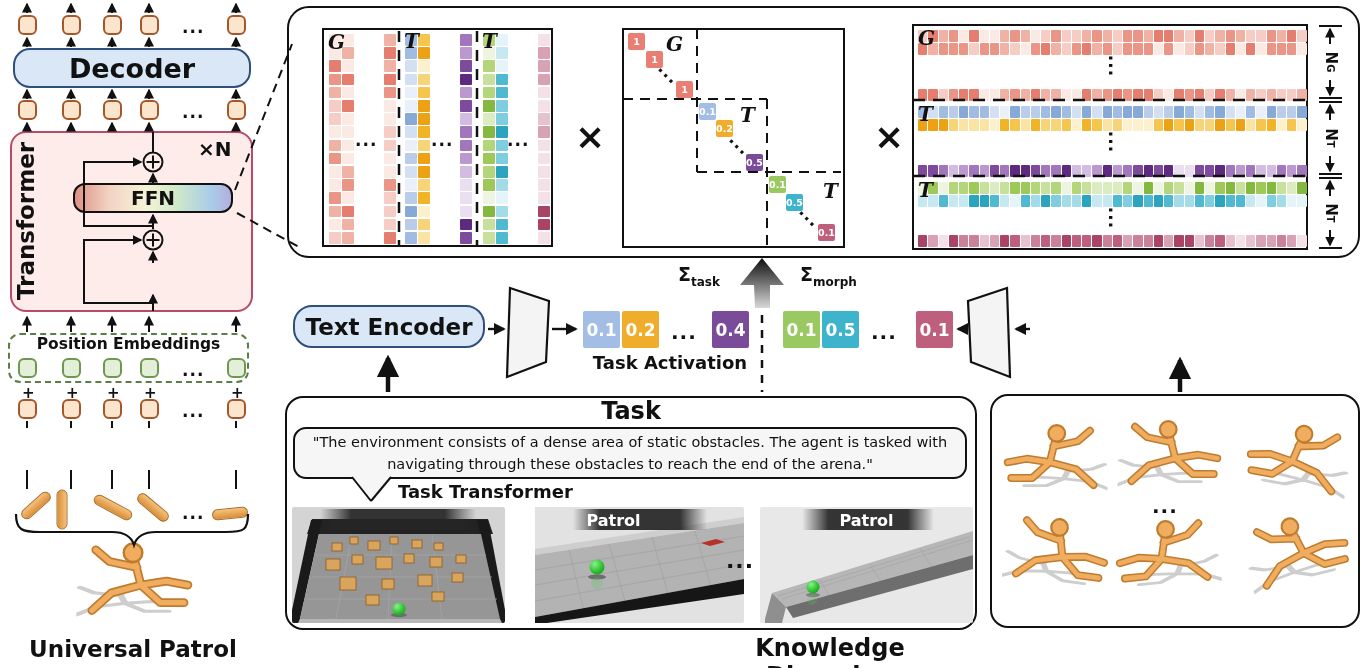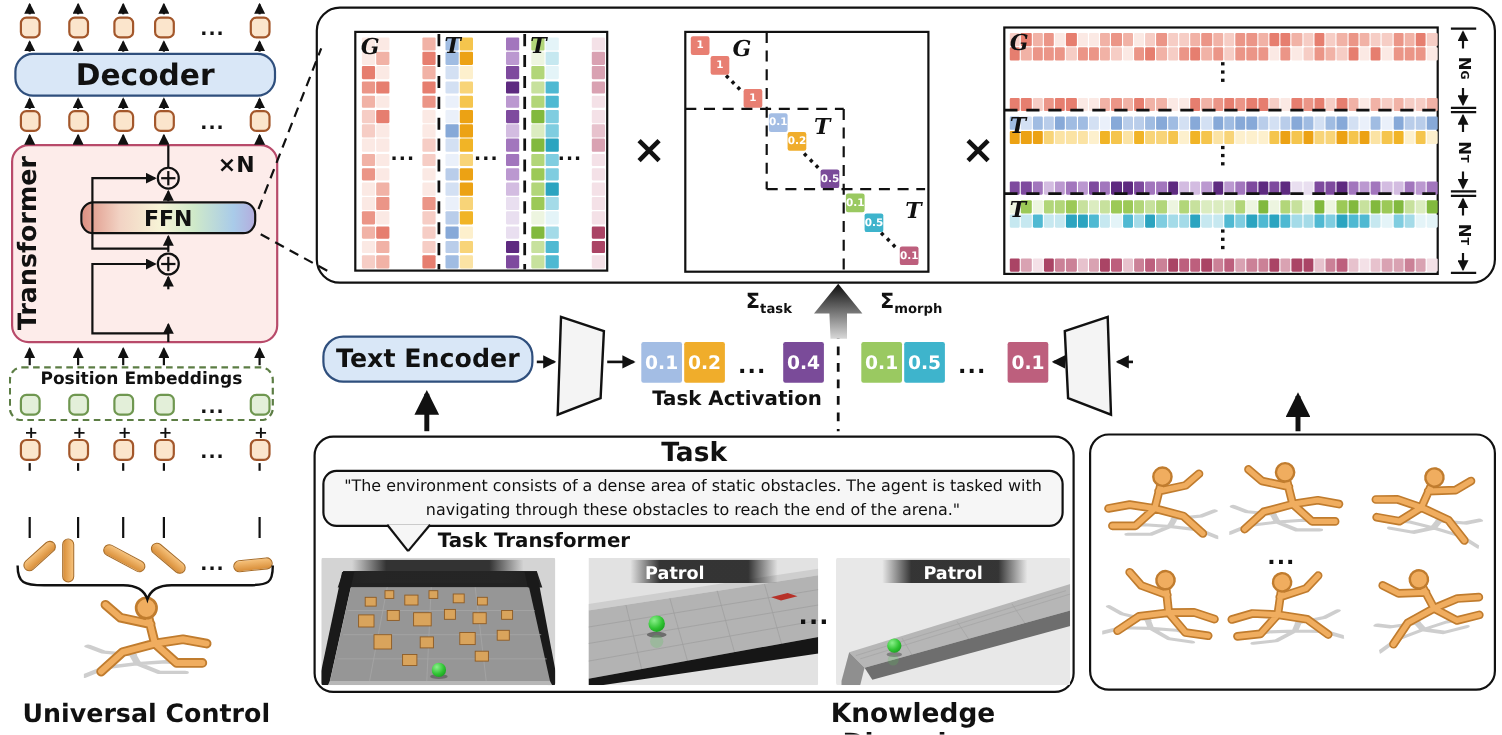--- a/index.html
+++ b/index.html
@@ -121,21 +121,21 @@
     <div class="limb" style="left:42px;top:504px;width:40px;transform:rotate(90deg)"></div>
     <div class="limb" style="left:92px;top:502px;width:42px;transform:rotate(28deg)"></div>
     <div class="limb" style="left:134px;top:502px;width:38px;transform:rotate(40deg)"></div>
     <span class="dots" style="left:182px;top:503px">...</span>
     <div class="limb" style="left:212px;top:508px;width:36px;transform:rotate(-6deg)"></div>
   </div>
 
   <svg class="abs" style="left:55px;top:540px;z-index:4" width="160" height="94" viewBox="0 0 120 96">
     <use href="#bot" transform="translate(120,0) scale(-1,1)"></use>
   </svg>
-  <div class="title" style="left:8px;top:636px;width:250px;font-size:23px;">Universal Control</div>
+  <div class="title" style="left:8px;top:636px;width:250px;font-size:23px;">Universal Patrol</div>
 
   <div class="panel" style="left:287px;top:6px;width:1073px;height:252px;border-radius:22px;"></div>
 
   <div class="matrix" id="m1" style="left:322px;top:28px;width:231px;height:219px;">
       <div class="mcell" style="left: 5px; top: 4px; width: 12px; height: 11.5px; background: rgb(251, 233, 228);"></div>
       <div class="mcell" style="left: 5px; top: 17.2px; width: 12px; height: 11.5px; background: rgb(251, 233, 228);"></div>
       <div class="mcell" style="left: 5px; top: 30.4px; width: 12px; height: 11.5px; background: rgb(230, 126, 111);"></div>
       <div class="mcell" style="left: 5px; top: 43.6px; width: 12px; height: 11.5px; background: rgb(235, 149, 135);"></div>
       <div class="mcell" style="left: 5px; top: 56.8px; width: 12px; height: 11.5px; background: rgb(241, 178, 166);"></div>
       <div class="mcell" style="left: 5px; top: 70px; width: 12px; height: 11.5px; background: rgb(246, 205, 197);"></div>

